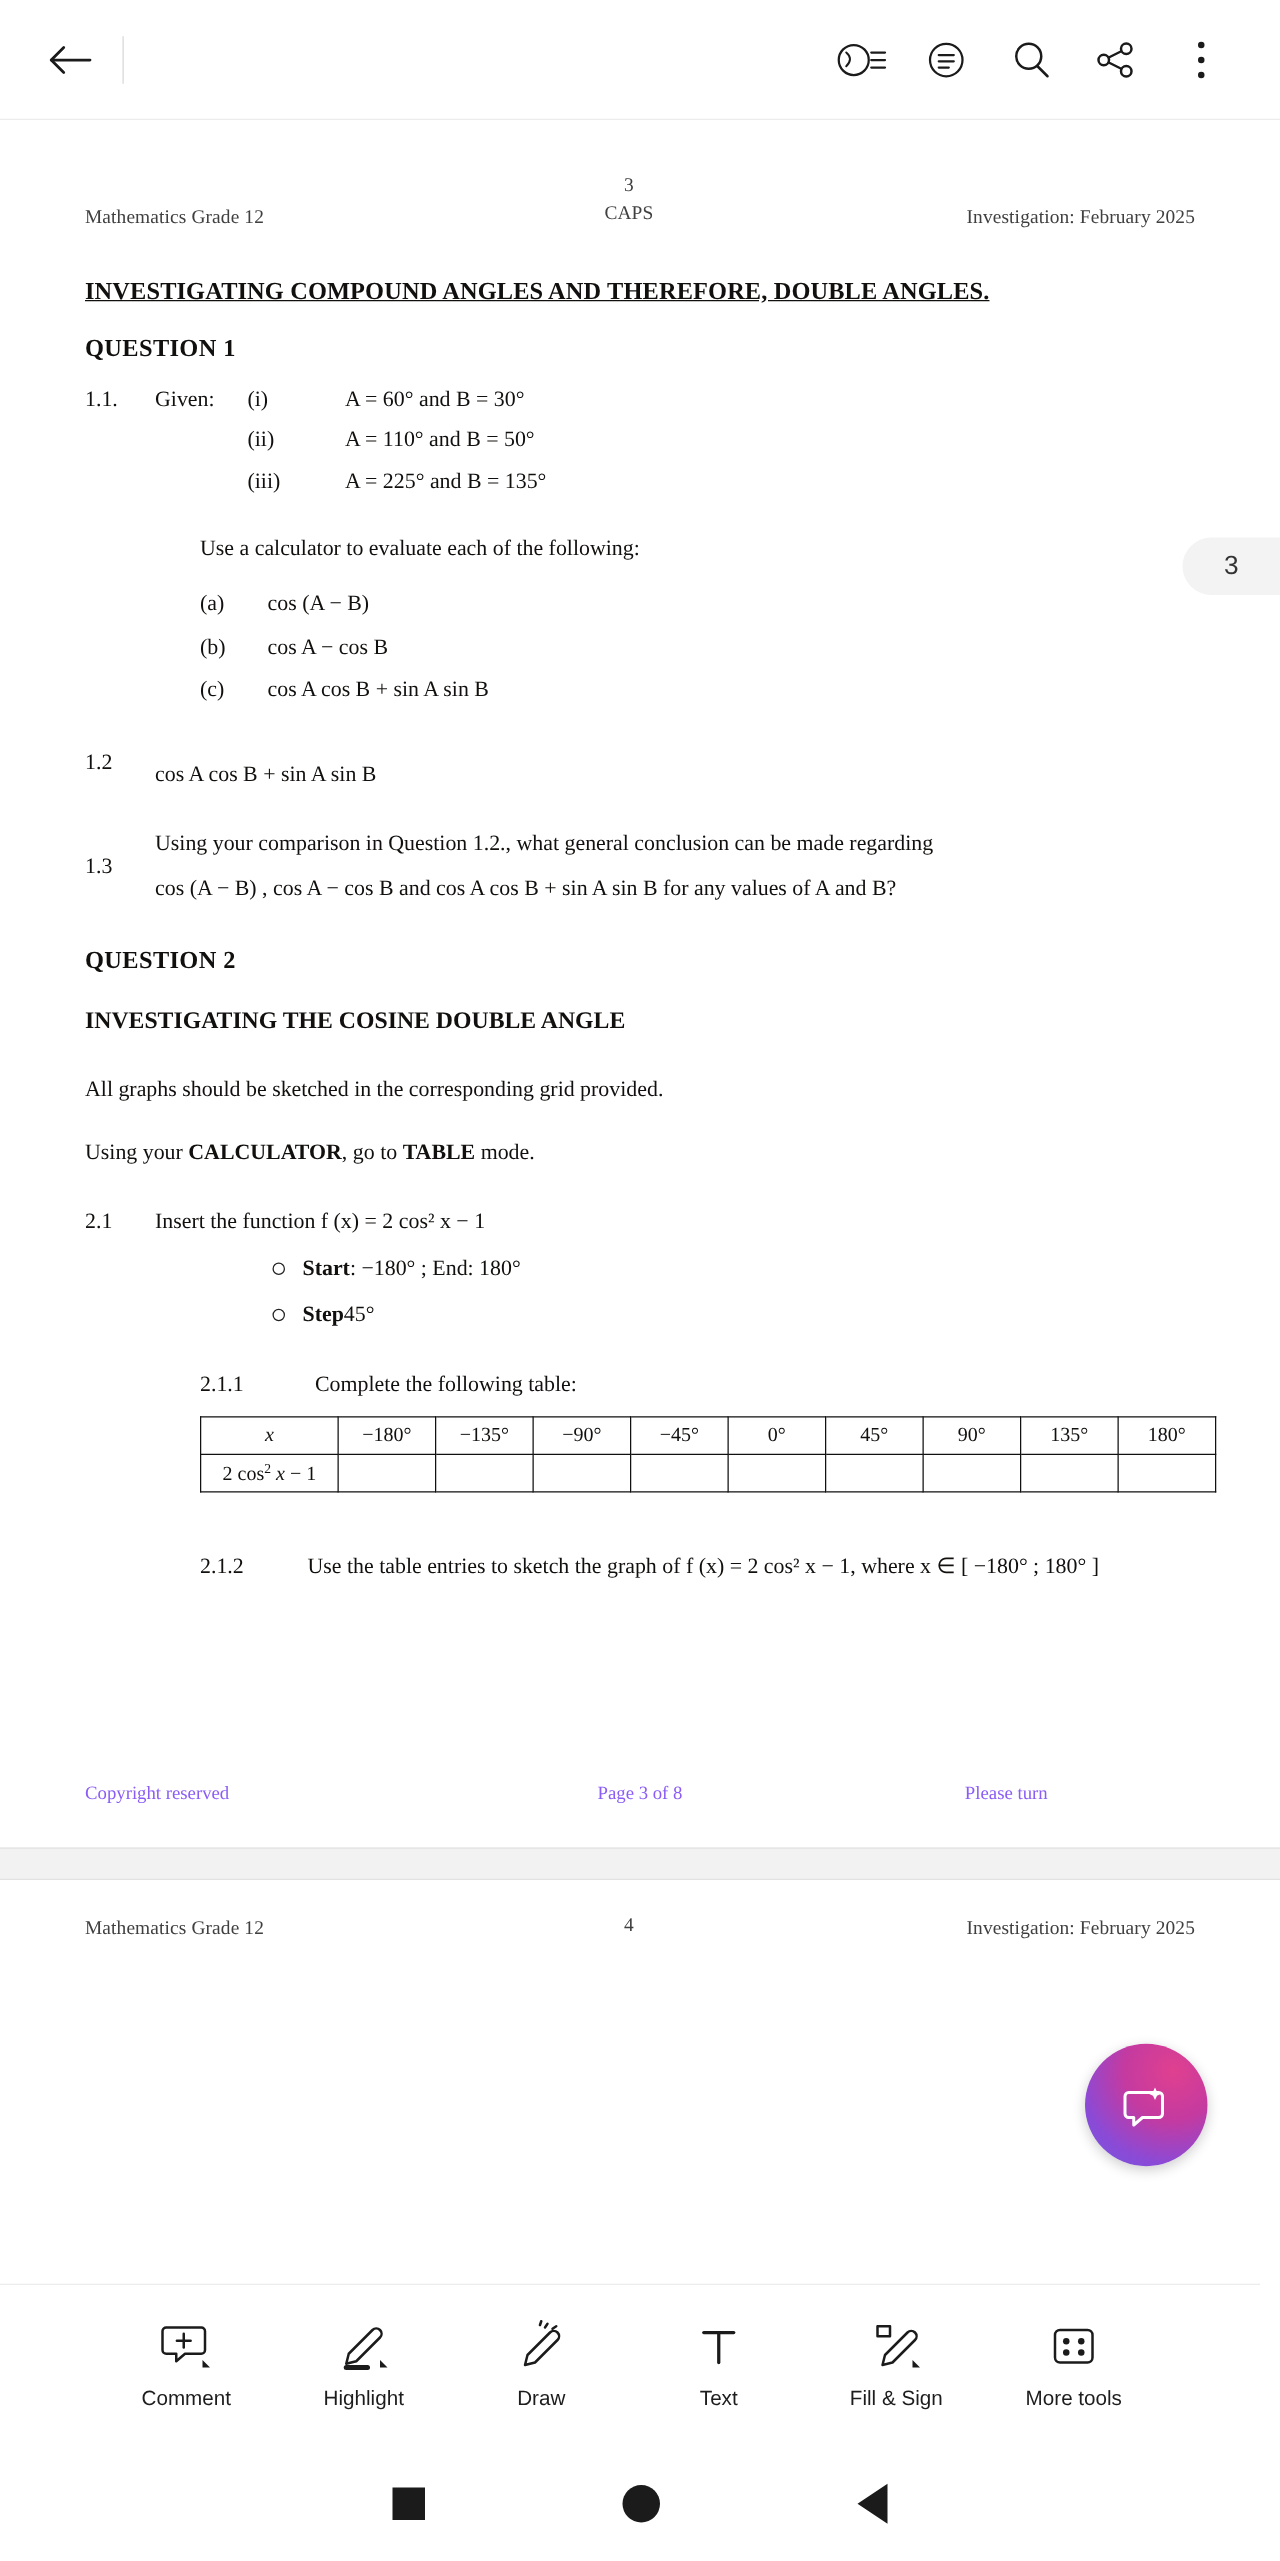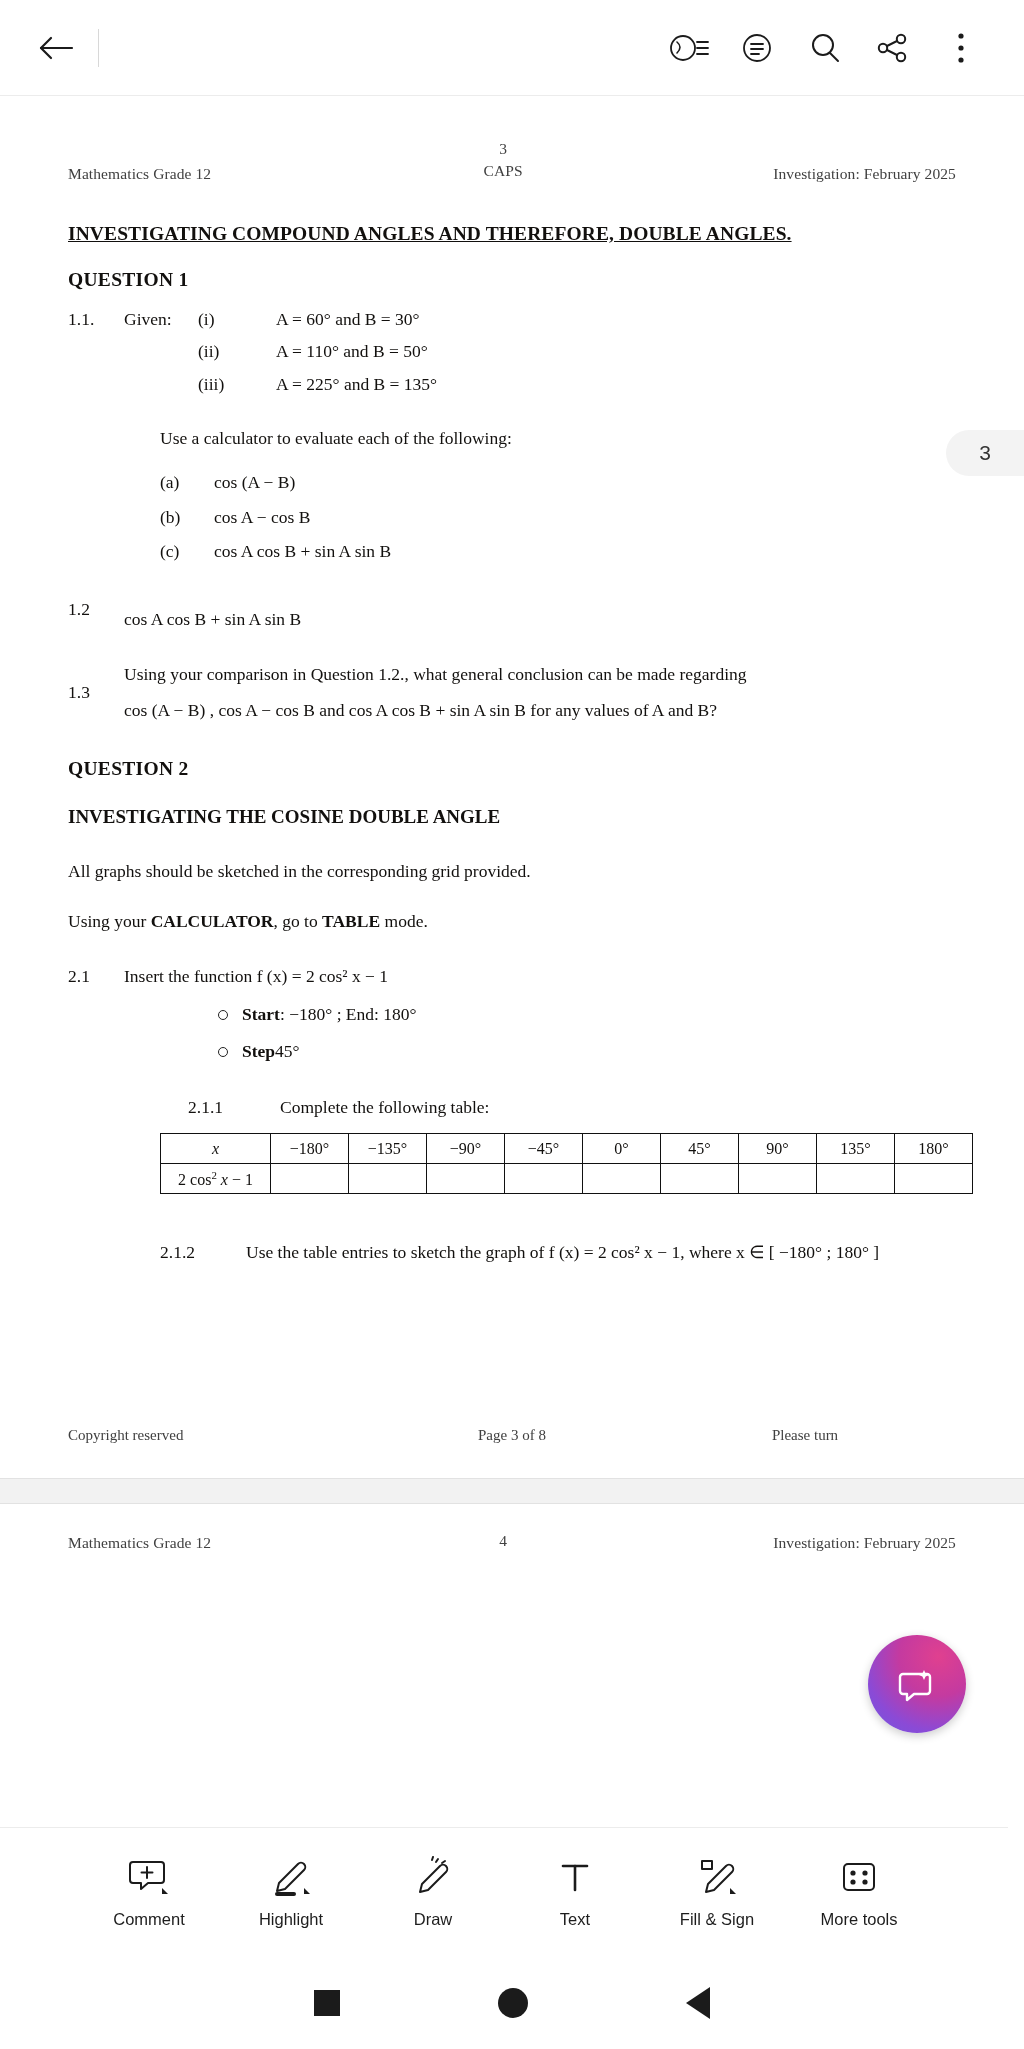--- a/index.html
+++ b/index.html
@@ -109,21 +109,21 @@
     text-align: center;
     padding: 2px 8px;
   }
   table.vals td.hdr-left { min-width: 110px; }
 
   
   .page-footer {
     display: flex;
     font-size: 15px;
     margin-top: 160px;
-    color: #404040;
+    color: #8b5cf6;
   }
   .page-footer .l { width: 34%; }
   .page-footer .c { width: 32%; text-align: center; }
   .page-footer .r { width: 34%; text-align: center; }
 
   .page-gap {
     height: 26px;
     background: #f2f2f2;
     border-top: 1px solid #e2e2e2;
     border-bottom: 1px solid #e2e2e2;
@@ -349,21 +349,21 @@
       <span class="b">Start</span>
       <span>: −180°  ;  End: 180°</span>
     </div>
     <div class="bullet">
       <span class="dot"></span>
       <span class="b">Step</span>
       <span>  45°</span>
     </div>
   </div>
 
-  <div class="blk" style="margin-top:28px;display:flex;margin-left:120px;">
+  <div class="blk" style="margin-top:28px;display:flex;margin-left:92px;">
     <div style="width:92px;flex:0 0 92px;">2.1.1</div>
     <div>Complete the following table:</div>
   </div>
 
   <table class="vals">
     <tbody>
         <tr>
       <td class="hdr-left"><i>x</i></td>
       <td>−180°</td>
       <td>−135°</td>

